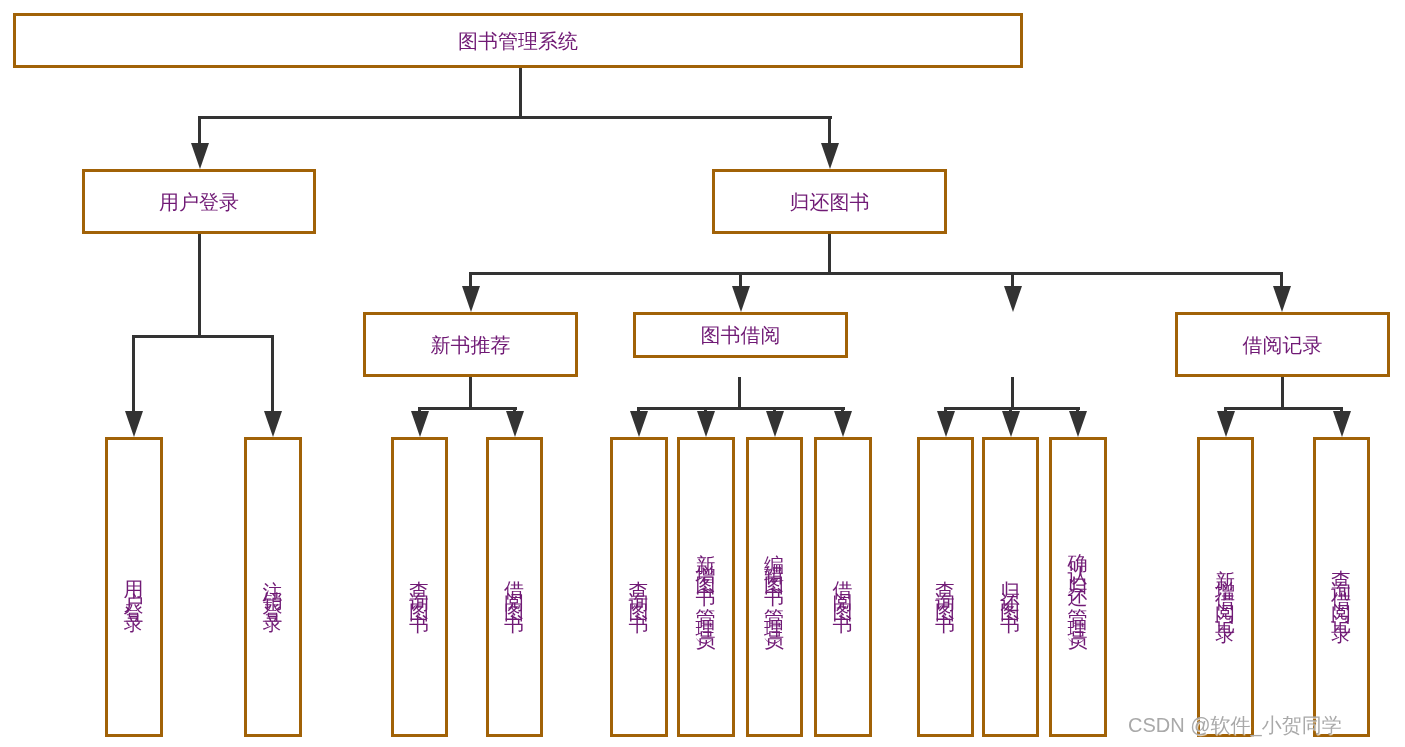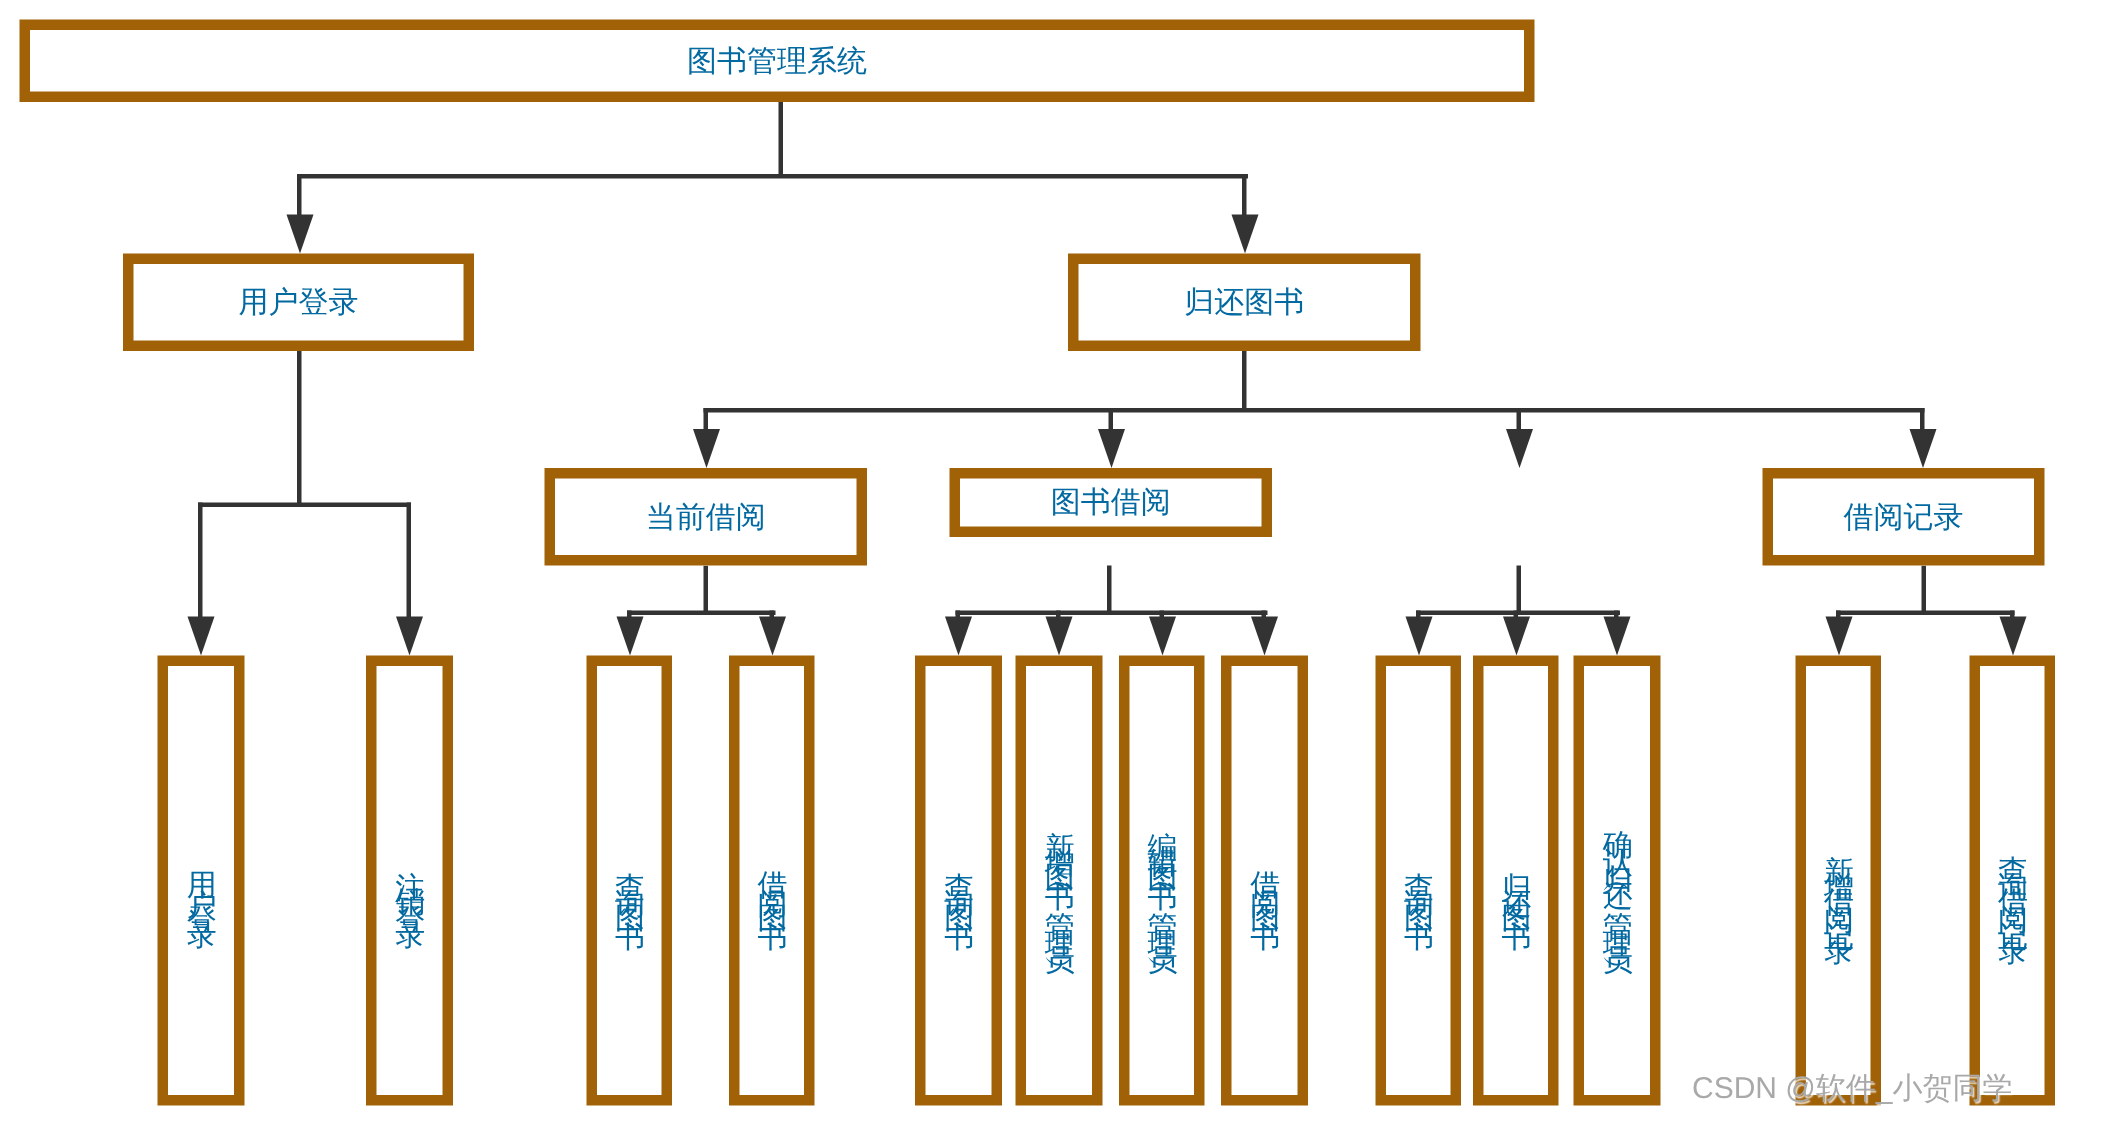--- a/index.html
+++ b/index.html
@@ -1,23 +1,23 @@
 <!DOCTYPE html>
 <html><head>
 <meta charset="utf-8">
 <style>
   html,body{margin:0;padding:0;background:#fff;}
   #canvas{
     position:relative;width:1405px;height:747px;background:#fff;overflow:hidden;
     font-family:"Liberation Sans","DejaVu Sans",sans-serif;color:#1f1f1f;
   }
   .box{
-    position:absolute;box-sizing:border-box;border:7px solid #a16207;background:#fff;
+    position:absolute;box-sizing:border-box;border:3px solid #a16207;background:#fff;
     display:flex;align-items:center;justify-content:center;
-    font-size:20px;line-height:1.2;color:#0369a1;z-index:2;
+    font-size:20px;line-height:1.2;color:#701a75;z-index:2;
   }
   .vbox span{
     writing-mode:vertical-rl;text-orientation:mixed;letter-spacing:11px;line-height:1;
   }
   .line{position:absolute;background:#333;z-index:1;}
   .arr{
     position:absolute;width:0;height:0;z-index:1;
     border-left:9px solid transparent;border-right:9px solid transparent;
     border-top:26px solid #333;
   }
@@ -36,26 +36,26 @@
   </div>
 
   <div class="box" style="left:82px;top:169px;width:234px;height:65px">
     <span>用户登录</span>
   </div>
   <div class="box" style="left:712px;top:169px;width:235px;height:65px">
     <span>归还图书</span>
   </div>
 
   <div class="box" style="left:363px;top:312px;width:215px;height:65px">
-    <span>当前借阅</span>
+    <span>新书推荐</span>
   </div>
   <div class="box" style="left:633px;top:312px;width:215px;height:46px">
     <span>图书借阅</span>
   </div>
-  <div class="box" style="left:1175px;top:312px;width:188px;height:65px">
+  <div class="box" style="left:1175px;top:312px;width:215px;height:65px">
     <span>借阅记录</span>
   </div>
 
   <div class="box vbox" style="left:105px;top:437px;width:58px;height:300px">
     <span>用户登录</span>
   </div>
   <div class="box vbox" style="left:244px;top:437px;width:58px;height:300px">
     <span>注销登录</span>
   </div>
   <div class="box vbox" style="left:391px;top:437px;width:57px;height:300px">

